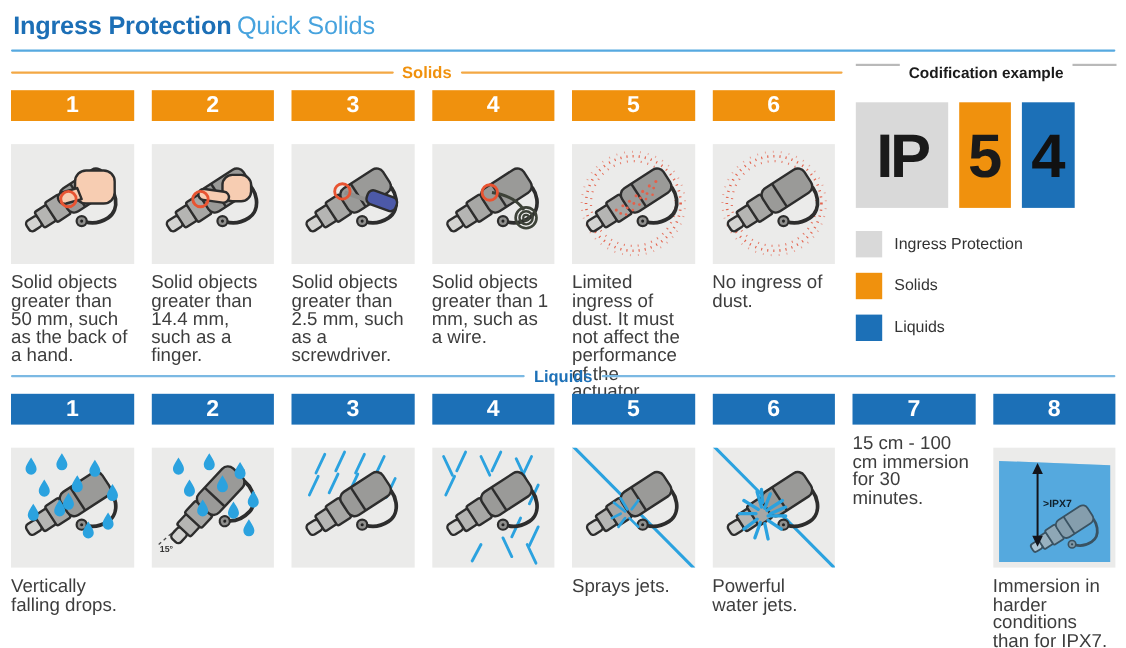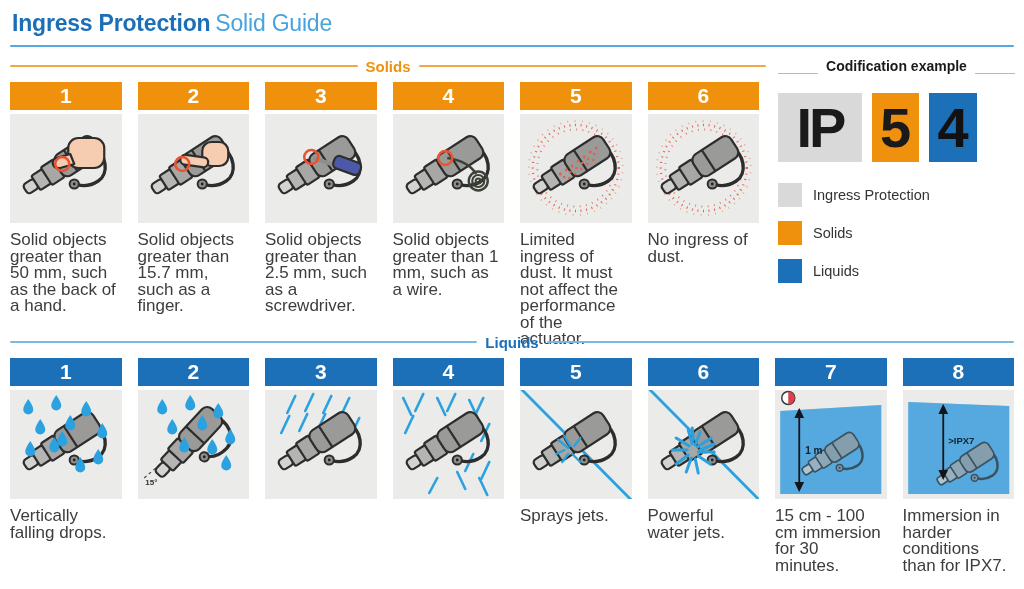--- a/index.html
+++ b/index.html
@@ -23,30 +23,30 @@
   .liquids-row .lbl{color:#1C70B7;font-weight:700;font-size:15px}
 
   .grid{display:grid;gap:16px;margin-left:10px;margin-top:7px}
   .grid.solids{grid-template-columns:repeat(6,1fr);width:749px;height:248px}
   .grid.liquids{grid-template-columns:repeat(8,1fr);width:1004px}
 
   .num{height:28px;display:flex;align-items:center;justify-content:center;
        color:#fff;font-weight:700;font-size:21px}
   .num-o{background:#F0910D}
   .num-b{background:#1C70B7}
-  .imgbox{margin-top:4px;height:109px;background:#EBEBEA}
+  .imgbox{margin-top:21px;height:109px;background:#EBEBEA}
   .imgbox svg{display:block;width:100%;height:100%}
   .desc{margin:9px 1px 0 0;font-size:17px;line-height:16.5px;color:#3d3d3d}
 
   .codif{position:absolute;left:778px;top:58px;width:237px}
-  .codif-head{display:flex;align-items:flex-end;gap:8px}
+  .codif-head{display:flex;align-items:flex-start;gap:8px}
   .codif-head .ln{flex:1;height:1.5px;background:#b9b9b9}
   .codif-head .t{font-weight:700;font-size:14px;color:#1a1a1a;white-space:nowrap}
   .code-row{display:flex;gap:10px;margin-top:19px}
-  .code-box{height:69px;display:flex;align-items:center;justify-content:center;
+  .code-box{height:96px;display:flex;align-items:center;justify-content:center;
             font-weight:700;color:#1a1a1a;font-size:56px}
   .code-ip{width:84px;background:#D9D9D9;letter-spacing:-3px}
   .code-5{width:47px;background:#F0910D}
   .code-4{width:48px;background:#1C70B7;color:#111}
   .legend{margin-top:21px;display:flex;flex-direction:column;gap:14px}
   .legend-item{display:flex;align-items:center;gap:11px}
   .chip{width:24px;height:24px;flex:0 0 auto}
   .chip-g{background:#D9D9D9}.chip-o{background:#F0910D}.chip-b{background:#1C70B7}
   .legend-item .lt{font-size:14.5px;color:#333}
 
@@ -73,21 +73,21 @@
     <path id="drop" d="M0,-7 C2.8,-2.5 5,0.5 5,3.5 A5,5 0 1,1 -5,3.5 C-5,0.5 -2.8,-2.5 0,-7 Z"></path>
     <g id="dustring" fill="none" stroke="#E4604A">
       <circle cx="55.5" cy="54" r="43" stroke-width="2.4" stroke-dasharray="1 4.6"></circle>
       <circle cx="55.5" cy="54" r="38.5" stroke-width="2" stroke-dasharray="0.9 5.4" transform="rotate(17 55.5 54)" opacity="0.85"></circle>
       <circle cx="55.5" cy="54" r="47" stroke-width="1.8" stroke-dasharray="0.8 6.4" transform="rotate(40 55.5 54)" opacity="0.6"></circle>
     </g>
   </defs>
 </svg>
 
 <div class="header">
-  <div class="title"><span class="b">Ingress Protection</span><span class="l">Solid Guide</span></div>
+  <div class="title"><span class="b">Ingress Protection</span><span class="l">Quick Solids</span></div>
 </div>
 <div class="toprule"></div>
 
 <div class="label-row solids-row">
   <div class="ln"></div>
   <div class="lbl">Solids</div>
   <div class="ln"></div>
 </div>
 
 <div class="grid solids">
@@ -112,21 +112,21 @@
     <div class="imgbox">
       <svg viewBox="0 0 111 109">
         <use href="#act"></use>
         <g fill="#F7CDB2" stroke="#2d2d2d" stroke-width="2.2" stroke-linejoin="round">
           <rect x="64" y="28" width="26" height="24" rx="9"></rect>
           <rect x="42" y="42" width="28" height="10" rx="5" transform="rotate(8 56 47)"></rect>
         </g>
         <use href="#ring" x="44" y="50"></use>
       </svg>
     </div>
-    <p class="desc">Solid objects greater than 15.7 mm, such as a finger.</p>
+    <p class="desc">Solid objects greater than 14.4 mm, such as a finger.</p>
   </div>
 
   <div class="col">
     <div class="num num-o">3</div>
     <div class="imgbox">
       <svg viewBox="0 0 111 109">
         <use href="#act"></use>
         <line x1="48" y1="44" x2="72" y2="52" stroke="#8e8e8c" stroke-width="4"></line>
         <rect x="68" y="45" width="28" height="13" rx="5" fill="#4C59A8" stroke="#2d2d2d" stroke-width="2.2" transform="rotate(20 82 51)"></rect>
         <use href="#ring" x="46" y="43"></use>
@@ -356,37 +356,20 @@
           <line x1="45" y1="50" x2="44" y2="38"></line>
             <line x1="52" y1="60" x2="66" y2="54"></line>
         </g>
       </svg>
     </div>
     <p class="desc">Powerful water jets.</p>
   </div>
 
   <div class="col">
     <div class="num num-b">7</div>
-    <div class="imgbox">
-      <svg viewBox="0 0 111 109">
-        <path d="M5,21 L106,15 L106,104 L5,104 Z" fill="#55AADF"></path>
-        <use href="#act" transform="translate(17,26) scale(0.74)"></use>
-        <path d="M5,21 L106,15 L106,104 L5,104 Z" fill="#55AADF" opacity="0.3"></path>
-        <g stroke="#14141a" stroke-width="1.8" fill="#14141a">
-          <line x1="24" y1="26" x2="24" y2="94"></line>
-          <path d="M24,20 l-3.4,7 h6.8 Z"></path>
-          <path d="M24,100 l-3.4,-7 h6.8 Z"></path>
-        </g>
-        <text x="30" y="64" font-size="10" font-weight="700" fill="#10222e">1 m</text>
-        <g transform="translate(13,8)">
-          <circle r="6.5" fill="#fff" stroke="#3a3a3a" stroke-width="1.5"></circle>
-          <path d="M0,-6.5 A6.5,6.5 0 0 1 0,6.5 Z" fill="#D9414E"></path>
-        </g>
-      </svg>
-    </div>
     <p class="desc">15 cm - 100 cm immersion for 30 minutes.</p>
   </div>
 
   <div class="col">
     <div class="num num-b">8</div>
     <div class="imgbox">
       <svg viewBox="0 0 111 109">
         <path d="M5,12 L106,16 L106,104 L5,104 Z" fill="#55AADF"></path>
         <use href="#act" transform="translate(24,36) scale(0.74)"></use>
         <path d="M5,12 L106,16 L106,104 L5,104 Z" fill="#55AADF" opacity="0.3"></path>

